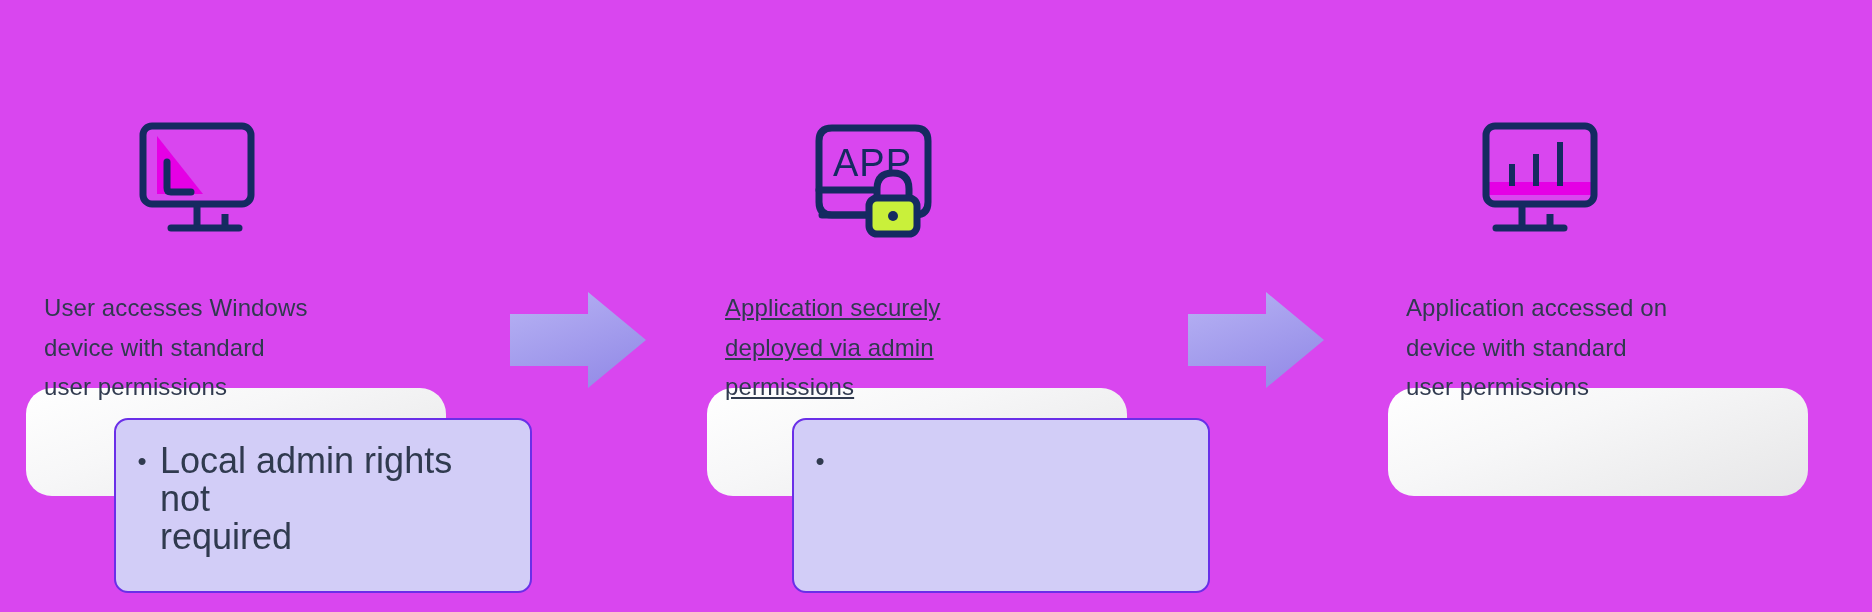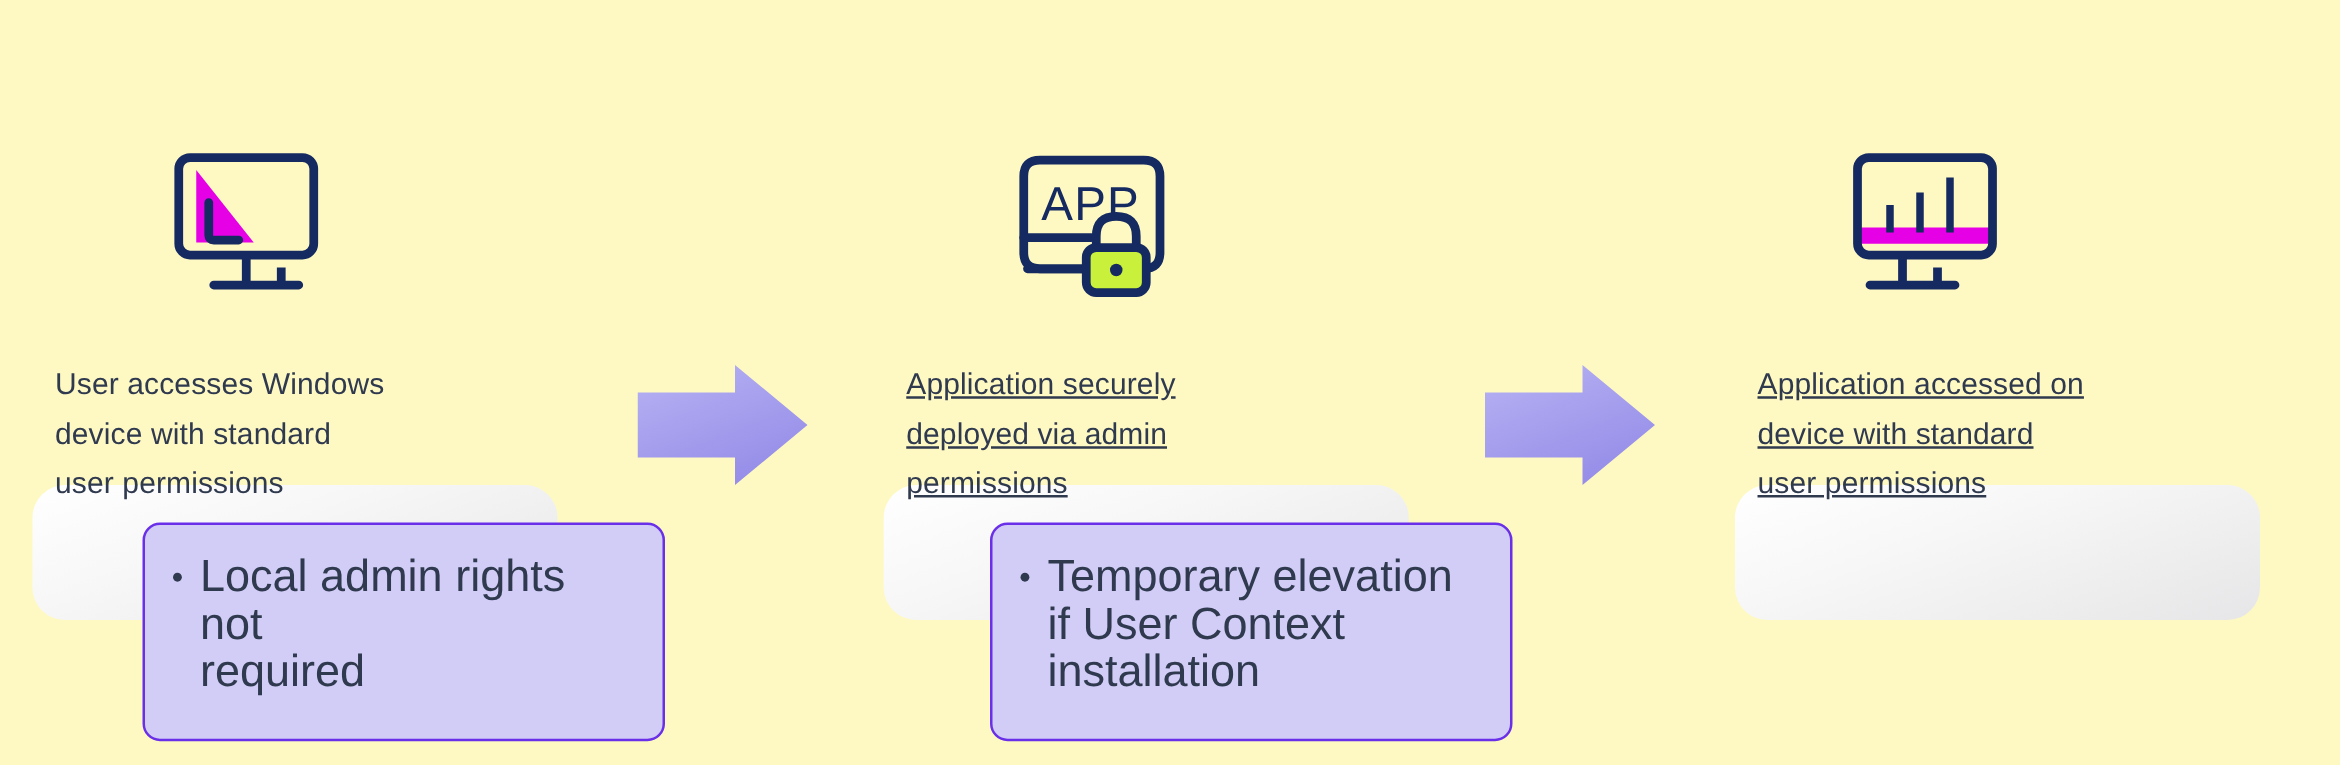--- a/index.html
+++ b/index.html
@@ -12,35 +12,35 @@
     height: 612px;
     overflow: hidden;
     font-family: "Liberation Sans", sans-serif;
     position: relative;
   }
 
   #stage {
     position: relative;
     width: 1872px;
     height: 612px;
-    background: #fef9c3;
+    background: #d946ef;
   }
 
   
   .panel {
     position: absolute;
     border-radius: 26px;
     background: linear-gradient(160deg, #ffffff 0%, #f7f7f8 38%, #ececed 78%, #e6e6e8 100%);
   }
   .panel-1 { left: 26px;   top: 388px; width: 420px; height: 108px; }
   .panel-2 { left: 707px;  top: 388px; width: 420px; height: 108px; }
   .panel-3 { left: 1388px; top: 388px; width: 420px; height: 108px; }
   .col-1 { left: 44px;   }
   .col-2 { left: 725px; text-decoration: underline;  }
-  .col-3 { left: 1406px; text-decoration: underline; }
+  .col-3 { left: 1406px; }
 
   
   .icon-wrap {
     position: absolute;
     top: 118px;
     height: 120px;
     width: 140px;
   }
   .icon-1 { left: 135px;  }
   .icon-2 { left: 805px;  }
@@ -202,19 +202,16 @@
     <div class="bullet-row">
       <span class="bullet-dot">•</span>
       <span class="bullet-text">Local admin rights not
 required</span>
     </div>
   </div>
 
   <div class="callout callout-2">
     <div class="bullet-row">
       <span class="bullet-dot">•</span>
-      <span class="bullet-text">Temporary elevation
-if User Context
-installation</span>
     </div>
   </div>
 
 </div>
 
 </body></html>

